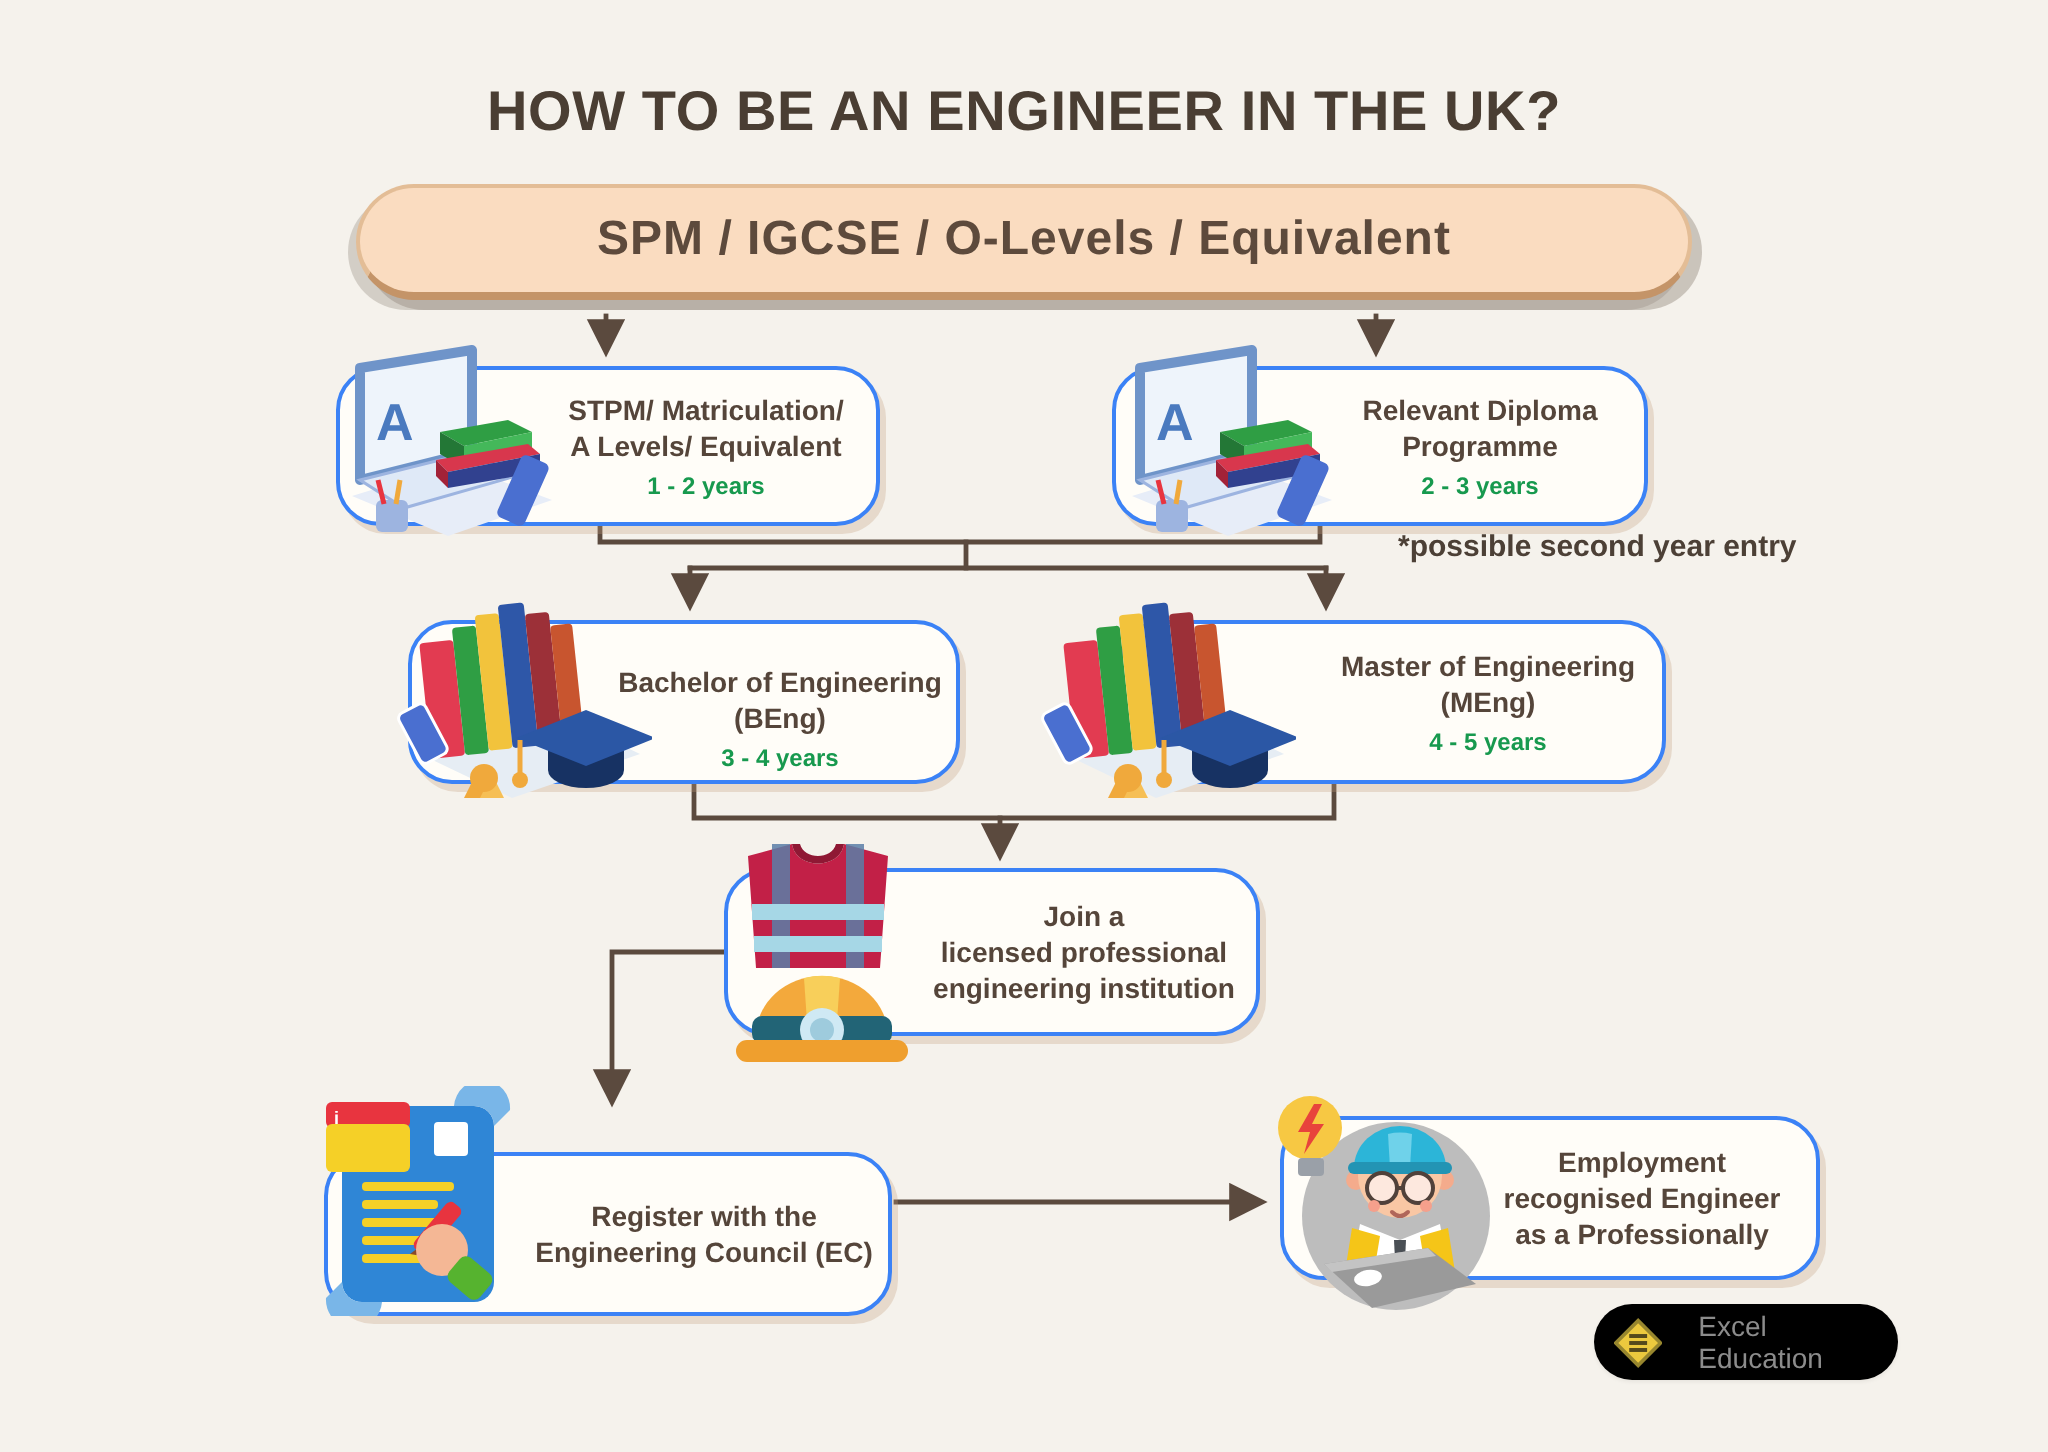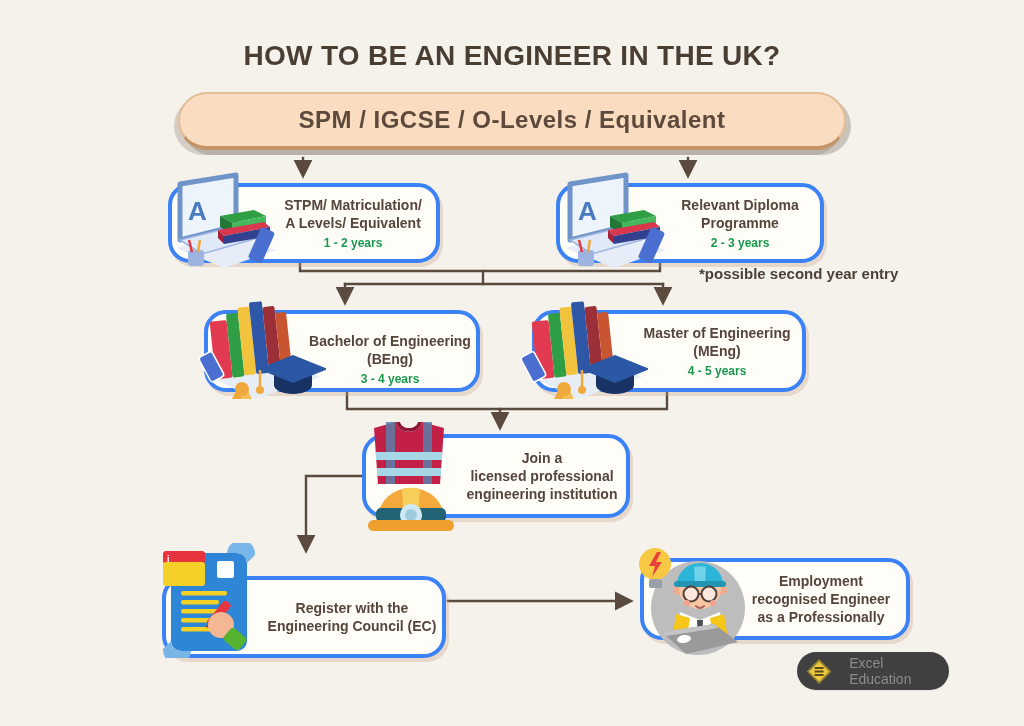--- a/index.html
+++ b/index.html
@@ -15,35 +15,35 @@
   }
   .start-pill {
     position:absolute; left:178px; top:92px; width:668px; height:58px;
     background:#fadcc0; border:2px solid #e3bd96; border-bottom:4px solid #c49468;
     border-radius:30px; display:flex; align-items:center; justify-content:center;
     box-shadow:5px 5px 0 rgba(150,140,128,.45), -4px 5px 0 rgba(150,140,128,.35);
   }
   .start-pill span { font-size:24px; font-weight:700; color:#5d4a3c; letter-spacing:.5px; }
   .connectors { position:absolute; left:0; top:0; width:1024px; height:726px; pointer-events:none; }
   .card {
-    position:absolute; background:#fffdf8; border:4px solid #3b82f6;
+    position:absolute; background:#fffdf8; border:2px solid #3b82f6;
     border-radius:22px; box-shadow:3px 4px 0 rgba(196,160,125,.30);
     display:flex; align-items:center;
   }
   .card-text { width:100%; text-align:center; }
   .line  { font-size:14px; font-weight:700; color:#55453a; line-height:1.3; }
   .years { font-size:12px; font-weight:700; color:#17994e; margin-top:4px; }
   .illus { position:absolute; pointer-events:none; }
   .note {
     position:absolute; left:699px; top:265px; font-size:15px;
     font-weight:700; color:#4c4036;
   }
   .logo-pill {
     position:absolute; left:797px; top:652px; width:152px; height:38px;
-    background:#404040; border-radius:19px; display:flex; align-items:center;
+    background:#000000; border-radius:19px; display:flex; align-items:center;
     gap:18px; padding:0 10px; box-shadow:0 1px 2px rgba(0,0,0,.06);
   }
   .logo-pill span { font-size:14px; color:#8c8c8c; }
 </style>
 </head>
 <body>
 
 <div class="canvas">
 
   <div class="page-title">HOW TO BE AN ENGINEER IN THE UK?</div>
@@ -92,21 +92,21 @@
   <div class="note">*possible second year entry</div>
 
   <div class="card" style="left:204px;top:310px;width:276px;height:82px;">
     <div class="card-text" style="padding-left:96px;margin-top:16px;">
       <div class="line">Bachelor of Engineering</div>
       <div class="line">(BEng)</div>
       <div class="years">3 - 4 years</div>
     </div>
   </div>
 
-  <div class="card" style="left:532px;top:310px;width:274px;height:82px;">
+  <div class="card" style="left:559px;top:310px;width:274px;height:82px;">
     <div class="card-text" style="padding-left:96px;">
       <div class="line">Master of Engineering</div>
       <div class="line">(MEng)</div>
       <div class="years">4 - 5 years</div>
     </div>
   </div>
 
   <div class="card" style="left:362px;top:434px;width:268px;height:84px;">
     <div class="card-text" style="padding-left:92px;">
       <div class="line">Join a</div>

